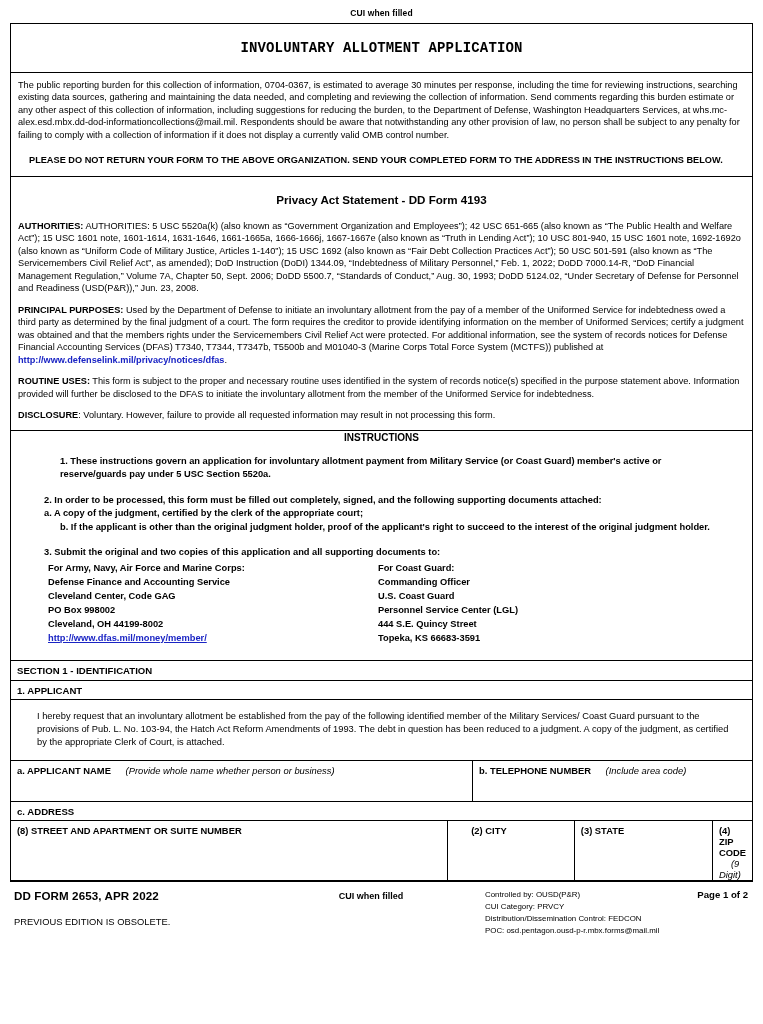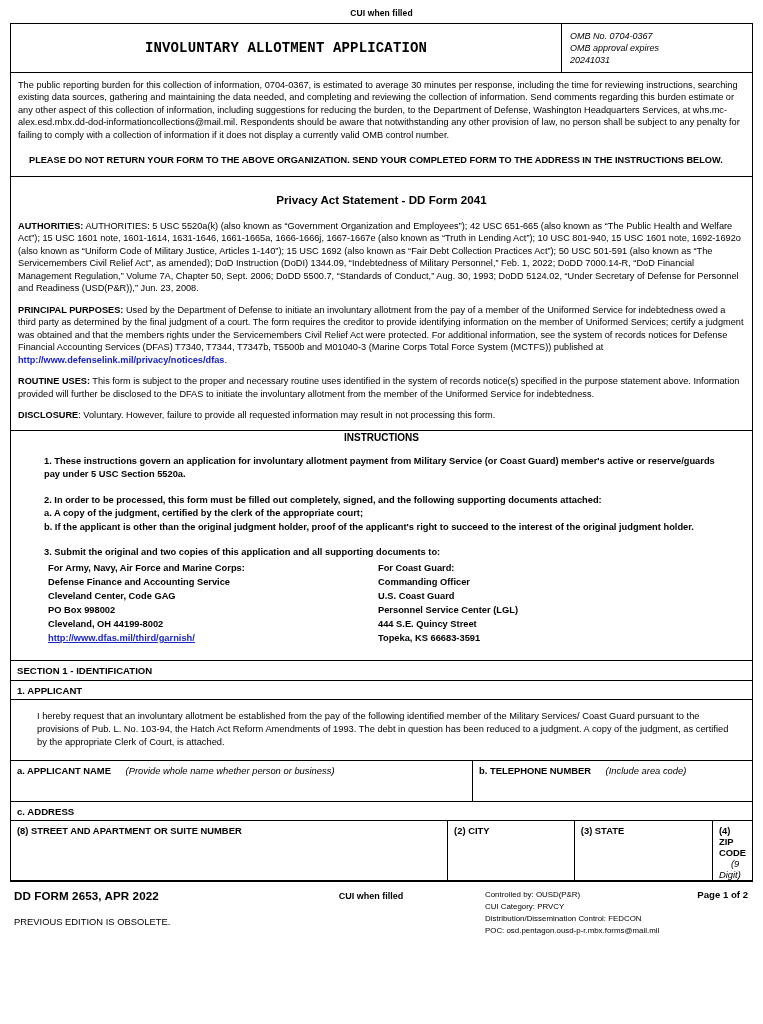--- a/index.html
+++ b/index.html
@@ -115,21 +115,21 @@
   .instructions {
     border-bottom: 1.2px solid #000;
     padding-bottom: 14px;
   }
   .instr-body {
     padding: 10px 24px 0 33px;
     font-size: 9.3px;
     font-weight: bold;
     line-height: 1.46;
   }
-  .instr-body p { margin: 0 0 12px 0; }
+  .instr-body p { margin: 0 0 12px 16px; }
   .instr-body p.tight { margin: 0; }
   .addr-cols {
     display: flex;
     margin-top: 2px;
     padding-left: 4px;
   }
   .addr-col { width: 330px; }
   .addr-col div { line-height: 1.5; }
   .link-ul {
     color: #1a24c4;
@@ -165,21 +165,21 @@
     font-weight: bold;
   }
   .ital { font-style: italic; font-weight: normal; margin-left: 12px; }
   .bl { border-left: 1.2px solid #000; }
   .bb { border-bottom: 1.2px solid #000; }
 
   .row-name .c1 { width: 461px; }
   .row-name .c2 { flex: 1; }
 
   .row-addr4 .a1 { width: 456px; }
-  .row-addr4 .a2 { width: 86px; }
+  .row-addr4 .a2 { width: 86px; text-align: center; }
   .row-addr4 .a3 { width: 144px; margin-left: 44px; }
   .row-addr4 .a4 { flex: 1; }
   .row-addr4 .field-cell { min-height: 57px; }
 
   .service-bar {
     font-size: 9.6px;
     font-weight: bold;
     padding: 4px 6px 5px 6px;
   }
 
@@ -226,34 +226,29 @@
 <body>
 
 <div class="page">
 
   <div class="cui-top">CUI when filled</div>
 
   <div class="form-frame">
 
     <div class="title-row">
       <div class="title-cell">INVOLUNTARY ALLOTMENT APPLICATION</div>
-      <div class="omb-cell">
-        <div>OMB No. 0704-0367</div>
-        <div>OMB approval expires</div>
-        <div>20241031</div>
-      </div>
     </div>
 
     <div class="burden">
       <p>The public reporting burden for this collection of information, 0704-0367, is estimated to average 30 minutes per response, including the time for reviewing instructions, searching existing data sources, gathering and maintaining the data needed, and completing and reviewing the collection of information. Send comments regarding this burden estimate or any other aspect of this collection of information, including suggestions for reducing the burden, to the Department of Defense, Washington Headquarters Services, at whs.mc-alex.esd.mbx.dd-dod-informationcollections@mail.mil. Respondents should be aware that notwithstanding any other provision of law, no person shall be subject to any penalty for failing to comply with a collection of information if it does not display a currently valid OMB control number.</p>
       <p class="notice">PLEASE DO NOT RETURN YOUR FORM TO THE ABOVE ORGANIZATION. SEND YOUR COMPLETED FORM TO THE ADDRESS IN THE INSTRUCTIONS BELOW.</p>
     </div>
 
     <div class="privacy">
-      <div class="privacy-title">Privacy Act Statement  - DD Form 2041</div>
+      <div class="privacy-title">Privacy Act Statement  - DD Form 4193</div>
 
       <p><span class="lbl">AUTHORITIES:</span><span> AUTHORITIES: 5 USC 5520a(k) (also known as “Government Organization and Employees”); 42 USC 651-665 (also known as “The Public Health and Welfare Act”); 15 USC 1601 note, 1601-1614, 1631-1646, 1661-1665a, 1666-1666j, 1667-1667e (also known as “Truth in Lending Act”); 10 USC 801-940, 15 USC 1601 note, 1692-1692o (also known as “Uniform Code of Military Justice, Articles 1-140”); 15 USC 1692 (also known as “Fair Debt Collection Practices Act”); 50 USC 501-591 (also known as “The Servicemembers Civil Relief Act”, as amended); DoD Instruction (DoDI) 1344.09, “Indebtedness of Military Personnel,” Feb. 1, 2022; DoDD 7000.14-R, “DoD Financial Management Regulation,” Volume 7A, Chapter 50, Sept. 2006; DoDD 5500.7, “Standards of Conduct,” Aug. 30, 1993; DoDD 5124.02, “Under Secretary of Defense for Personnel and Readiness (USD(P&amp;R)),” Jun. 23, 2008.</span></p>
 
       <p><span class="lbl">PRINCIPAL PURPOSES:</span><span> Used by the Department of Defense to initiate an involuntary allotment from the pay of a member of the Uniformed Service for indebtedness owed a third party as determined by the final judgment of a court.  The form requires the creditor to provide identifying information on the member of Uniformed Services; certify a judgment was obtained and that the members rights under the Servicemembers Civil Relief Act were protected. For additional information, see the system of records notices for Defense Financial Accounting Services (DFAS) T7340, T7344, T7347b, T5500b and M01040-3 (Marine Corps Total Force System (MCTFS)) published at </span><a class="link-bold" href="#">http://www.defenselink.mil/privacy/notices/dfas</a><span>.</span></p>
 
       <p><span class="lbl">ROUTINE USES:</span><span> This form is subject to the proper and necessary routine uses identified in the system of records notice(s) specified in the purpose statement above. Information provided will further be disclosed to the DFAS to initiate the involuntary allotment from the member of the Uniformed Service for indebtedness.</span></p>
 
       <p><span class="lbl">DISCLOSURE</span><span>: Voluntary. However, failure to provide all requested information may result in not processing this form.</span></p>
     </div>
 
@@ -266,21 +261,21 @@
         <p>b. If the applicant is other than the original judgment holder, proof of the applicant's right to succeed to the interest of the original judgment holder.</p>
         <p class="tight">3.  Submit the original and two copies of this application and all supporting documents to:</p>
 
         <div class="addr-cols">
           <div class="addr-col">
             <div>For Army, Navy, Air Force and Marine Corps:</div>
             <div>Defense Finance and Accounting Service</div>
             <div>Cleveland Center, Code GAG</div>
             <div>PO Box 998002</div>
             <div>Cleveland, OH 44199-8002</div>
-            <div><a class="link-ul" href="#">http://www.dfas.mil/third/garnish/</a></div>
+            <div><a class="link-ul" href="#">http://www.dfas.mil/money/member/</a></div>
           </div>
           <div class="addr-col">
             <div>For Coast Guard:</div>
             <div>Commanding Officer</div>
             <div>U.S. Coast Guard</div>
             <div>Personnel Service Center (LGL)</div>
             <div>444 S.E. Quincy Street</div>
             <div>Topeka, KS 66683-3591</div>
           </div>
         </div>

